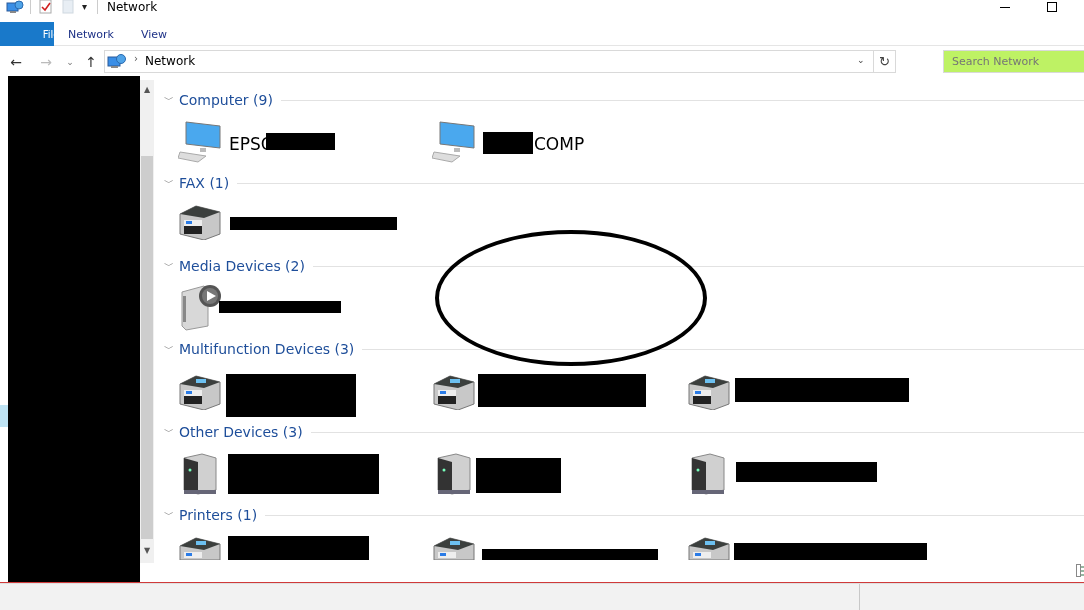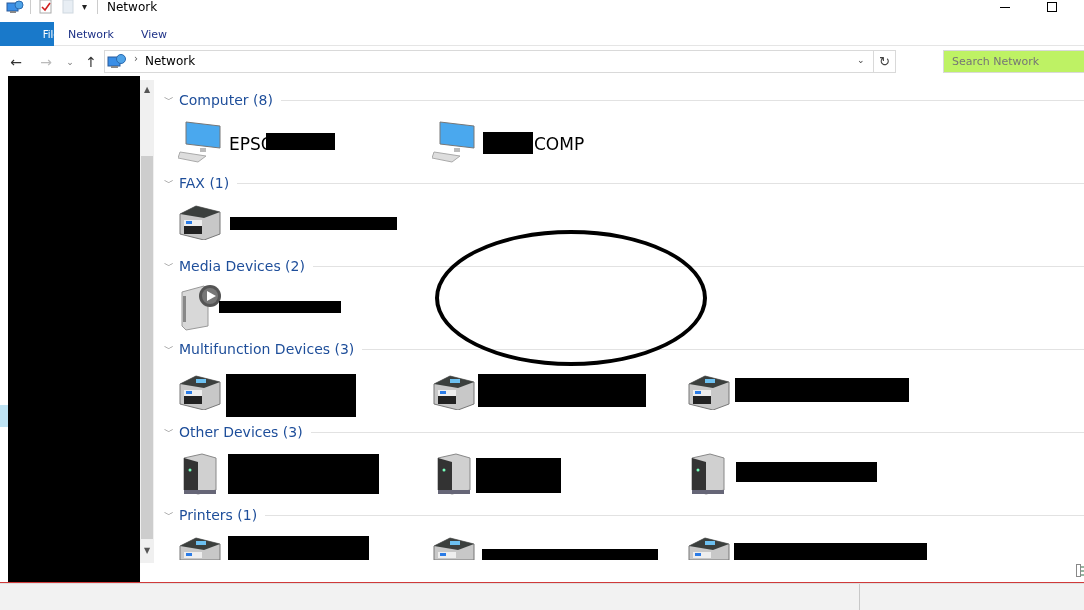--- a/index.html
+++ b/index.html
@@ -105,21 +105,21 @@
 <div class="vscroll">
   <span class="vscroll-up" style="top:2px;">▲</span>
   <div class="vscroll-thumb"></div>
   <span class="vscroll-down" style="top:463px;">▼</span>
 </div>
 
 <div class="content">
 
   <div class="group-header" style="top:10px;">
     <span class="group-chev">﹀</span>
-    <span class="group-title">Computer (8)</span>
+    <span class="group-title">Computer (9)</span>
     <span class="group-line"></span>
   </div>
   <div class="item" style="left:18px;top:40px;width:200px;">
     <span class="item-icon">
       <svg width="46" height="44" viewBox="0 0 46 44">
           <polygon points="8,2 42,6 42,28 8,24" fill="#4aa8ee" stroke="#777"></polygon>
           <polygon points="2,32 28,36 20,42 0,38" fill="#ddd" stroke="#aaa"></polygon>
           <rect x="22" y="28" width="6" height="4" fill="#bbb"></rect>
         </svg>
     </span>

